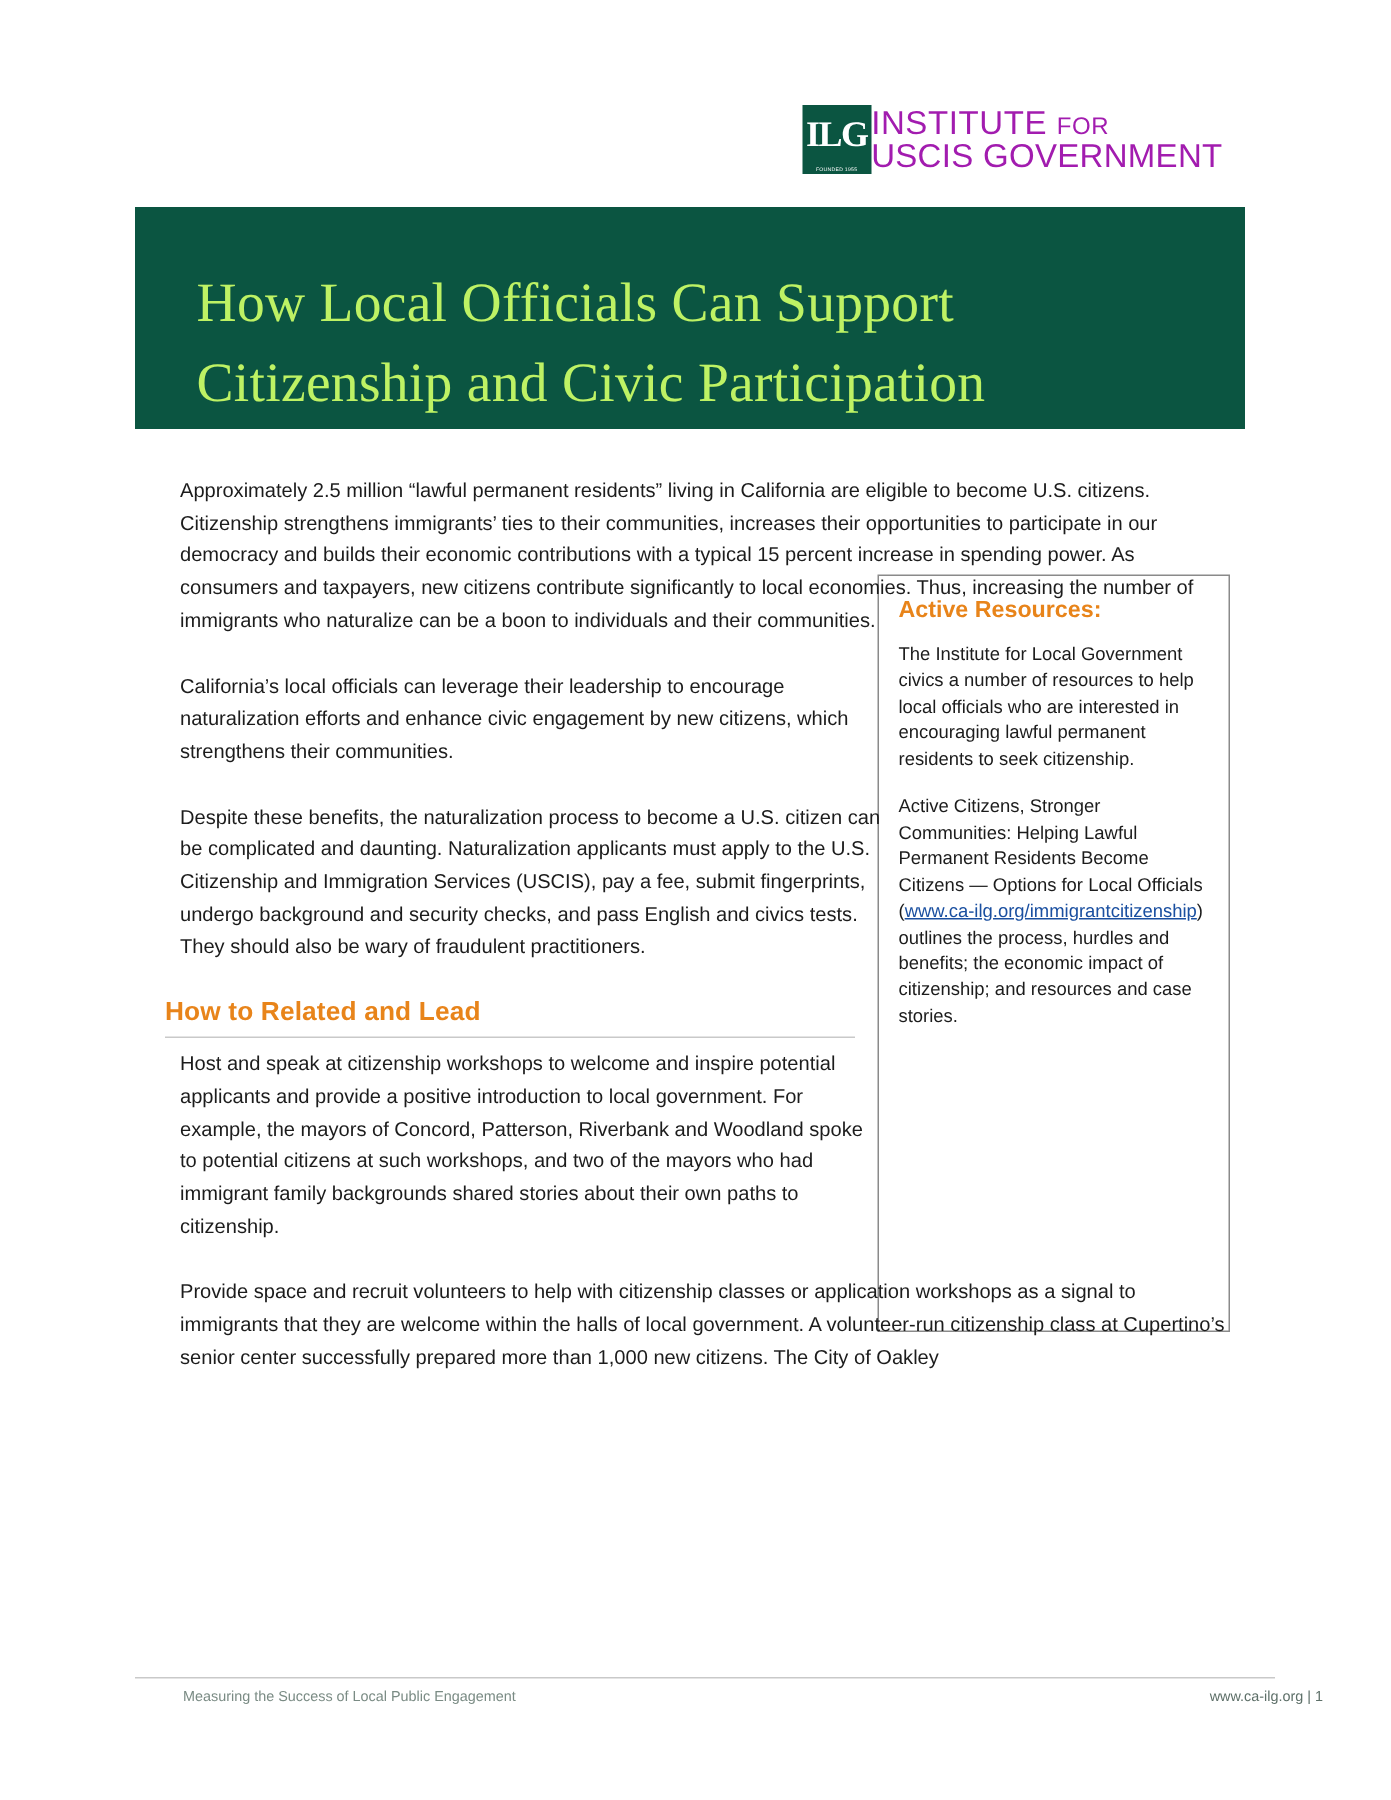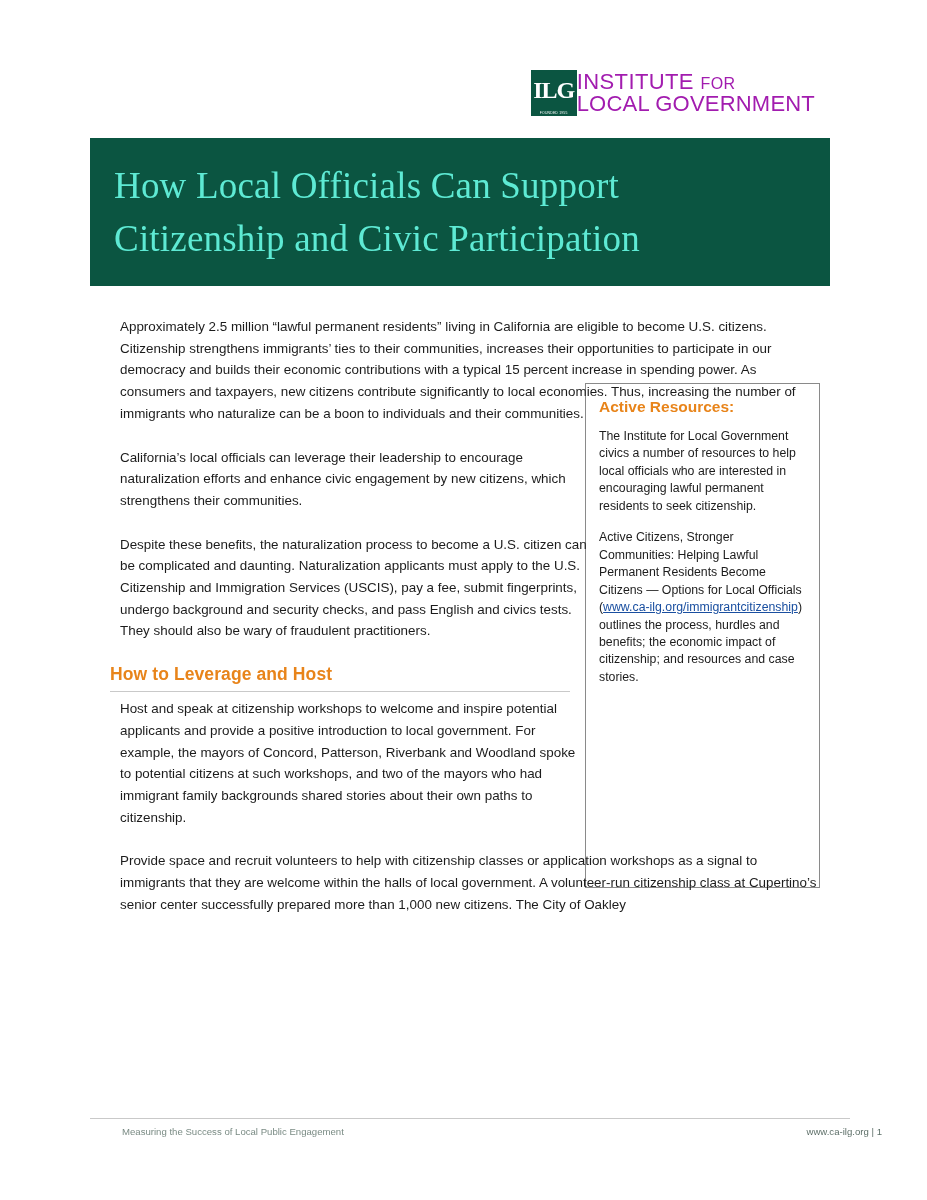--- a/index.html
+++ b/index.html
@@ -81,24 +81,24 @@
     position: absolute;
     left: 90px;
     top: 138px;
     width: 740px;
     height: 148px;
     background: #0b5541;
     box-sizing: border-box;
     padding: 22px 34px 0 24px;
   }
   .title-banner h1 {
-    margin: 0;
+    margin: 17px;
     font-family: "Liberation Serif", serif;
     font-weight: 400;
-    color: #5eead4;
+    color: #bef264;
     font-size: 37px;
     line-height: 1.42;
     letter-spacing: 0.2px;
   }
 
   
   .body-col {
     position: absolute;
     left: 110px;
     top: 316px;
@@ -194,40 +194,40 @@
   <div class="logo-block">
     <div class="logo-mark">
       <span class="lg">ILG</span>
       <span class="founded">FOUNDED 1955</span>
     </div>
     <div class="logo-text">
       <div class="logo-line1">
         <span>INSTITUTE</span>
         <span class="small">FOR</span>
       </div>
-      <div class="logo-line2">LOCAL GOVERNMENT</div>
+      <div class="logo-line2">USCIS GOVERNMENT</div>
     </div>
   </div>
 
   <div class="title-banner">
     <h1>How Local Officials Can Support Citizenship and Civic Participation</h1>
   </div>
 
   <div class="sidebar">
     <h4>Active Resources:</h4>
     <p>The Institute for Local Government civics a number of resources to help local officials who are interested in encouraging lawful permanent residents to seek citizenship.</p>
     <p><span>Active Citizens, Stronger Communities: Helping Lawful Permanent Residents Become Citizens — Options for Local Officials (</span><a href="#">www.ca-ilg.org/immigrantcitizenship</a><span>) outlines the process, hurdles and benefits; the economic impact of citizenship; and resources and case stories.</span></p>
   </div>
 
   <div class="body-col">
     <p class="para">Approximately 2.5 million “lawful permanent residents” living in California are eligible to become U.S. citizens. Citizenship strengthens immigrants’ ties to their communities, increases their opportunities to participate in our democracy and builds their economic contributions with a typical 15 percent increase in spending power. As consumers and taxpayers, new citizens contribute significantly to local economies. Thus, increasing the number of immigrants who naturalize can be a boon to individuals and their communities.</p>
     <p class="para narrow">California’s local officials can leverage their leadership to encourage naturalization efforts and enhance civic engagement by new citizens, which strengthens their communities.</p>
     <p class="para narrow">Despite these benefits, the naturalization process to become a U.S. citizen can be complicated and daunting. Naturalization applicants must apply to the U.S. Citizenship and Immigration Services (USCIS), pay a fee, submit fingerprints, undergo background and security checks, and pass English and civics tests. They should also be wary of fraudulent practitioners.</p>
 
-    <h2 class="section-orange">How to Leverage and Host</h2>
+    <h2 class="section-orange">How to Related and Lead</h2>
 
     <p class="para narrow">Host and speak at citizenship workshops to welcome and inspire potential applicants and provide a positive introduction to local government. For example, the mayors of Concord, Patterson, Riverbank and Woodland spoke to potential citizens at such workshops, and two of the mayors who had immigrant family backgrounds shared stories about their own paths to citizenship.</p>
 
     <p class="para">Provide space and recruit volunteers to help with citizenship classes or application workshops as a signal to immigrants that they are welcome within the halls of local government. A volunteer-run citizenship class at Cupertino’s senior center successfully prepared more than 1,000 new citizens. The City of Oakley</p>
   </div>
 
   <div class="footer-rule"></div>
   <div class="footer">
     <span class="left">Measuring the Success of Local Public Engagement</span>
     <span class="right">www.ca-ilg.org | 1</span>

